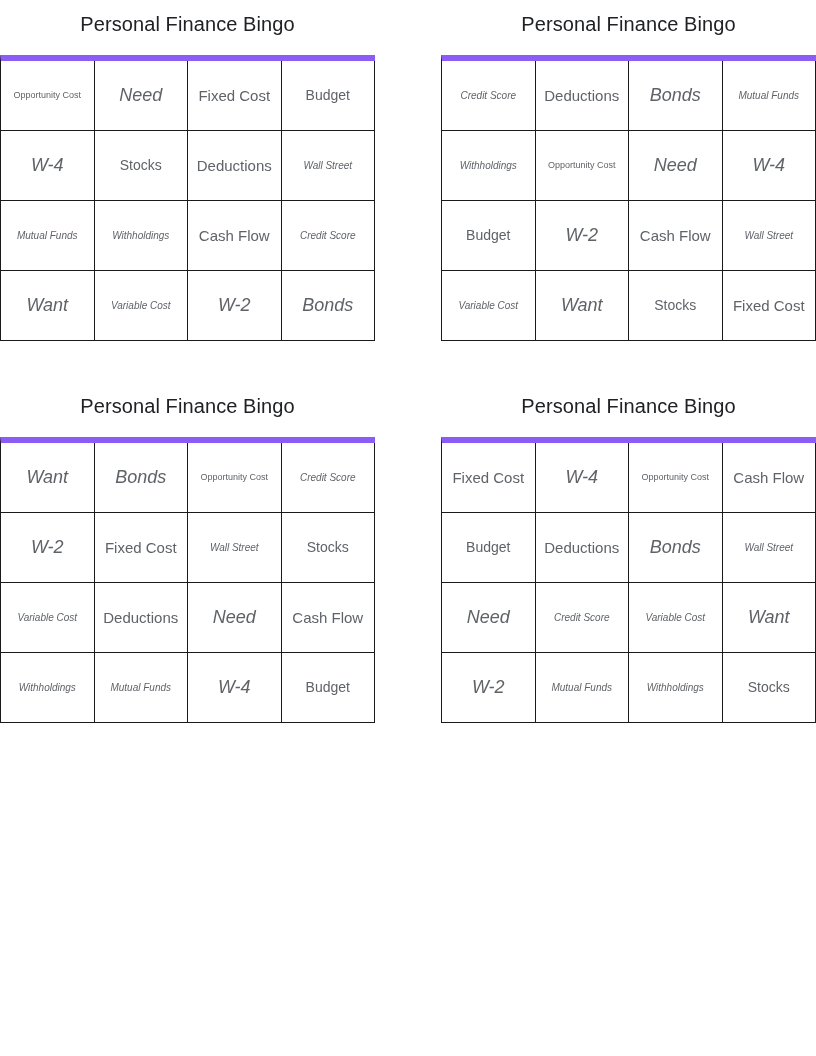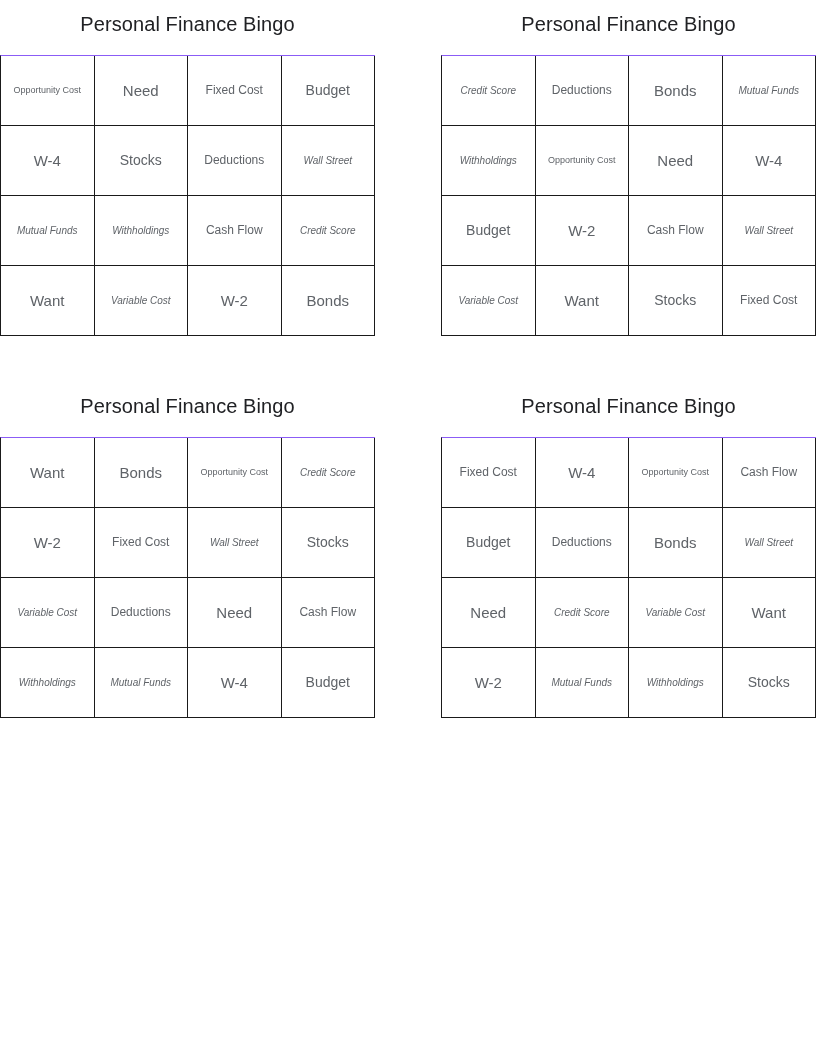--- a/index.html
+++ b/index.html
@@ -37,21 +37,21 @@
     letter-spacing: 0.1px;
     margin: 0;
     padding: 0;
     white-space: nowrap;
   }
 
   .bingo-grid {
     display: grid;
     grid-template-columns: repeat(4, 1fr);
     grid-template-rows: repeat(4, 70px);
-    border-top: 1px solid #8b5cf6;
+    border-top: 6px solid #8b5cf6;
     border-left: 1px solid #1a1a1a;
     box-sizing: border-box;
   }
 
   .bingo-cell {
     border-right: 1px solid #1a1a1a;
     border-bottom: 1px solid #1a1a1a;
     box-sizing: border-box;
     display: flex;
     align-items: center;
@@ -62,23 +62,23 @@
   }
 
   .bingo-cell span {
     color: #5f6368;
     line-height: 1.15;
     display: block;
     white-space: nowrap;
   }
 
   
-  .fs-xl  { font-size: 15px; }
+  .fs-xl  { font-size: 18px; font-style: italic; }
   .fs-lg  { font-size: 14px; }
-  .fs-md  { font-size: 12px; }
+  .fs-md  { font-size: 15px; }
   .fs-sm  { font-size: 10px; font-style: italic; }
   .fs-xs  { font-size: 9px; }
 </style>
 </head>
 <body>
 
 <div class="page">
 
   <div class="card" style="left:0px; top:12px; width:376px;">
     <div class="card-title" style="width:375px;">Personal Finance Bingo</div>

